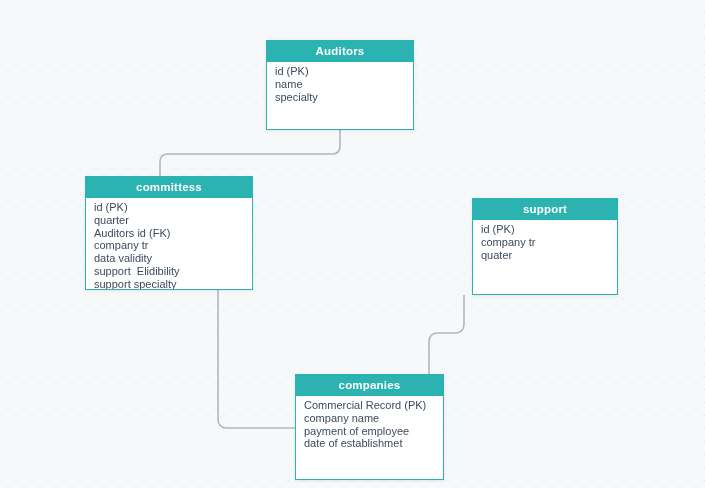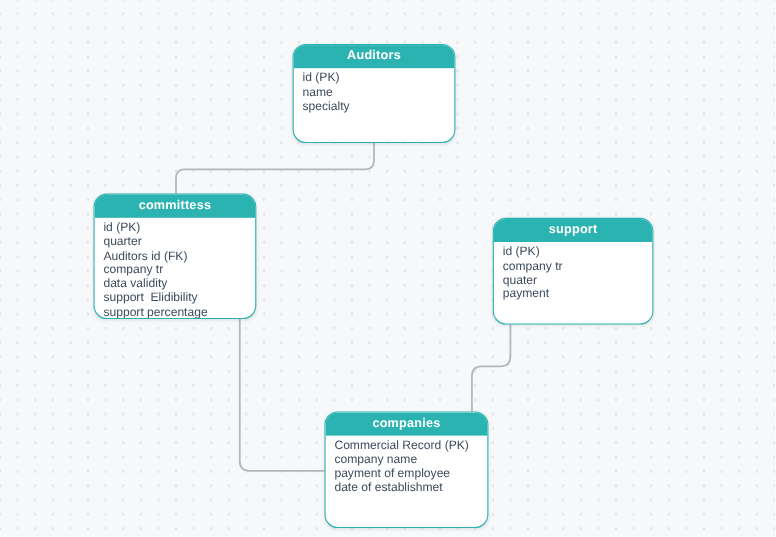--- a/index.html
+++ b/index.html
@@ -25,21 +25,21 @@
     position:absolute;left:0;top:0;width:705px;height:488px;
     color:var(--connector);
   }
   .connectors path{
     fill:none;stroke:currentColor;stroke-width:1.6;stroke-linecap:butt;
   }
   .table{
     position:absolute;
     background:#ffffff;
     border:1.5px solid var(--accent);
-    border-radius:12px;
+    border-radius:0;
     box-shadow:0 1px 3px rgba(40,60,70,.10);
     overflow:hidden;
   }
   .thead{
     background:var(--accent);
     color:var(--header-text);
     font-size:11.5px;
     font-weight:700;
     text-align:center;
     height:21px;
@@ -71,40 +71,39 @@
 
   <div class="table" style="left:266px;top:40px;width:148px;height:90px;">
     <div class="thead">Auditors</div>
     <ul class="tbody">
         <li>id (PK)</li>
         <li>name</li>
         <li>specialty</li>
       </ul>
   </div>
 
-  <div class="table" style="left:85px;top:176px;width:148px;height:114px;">
+  <div class="table" style="left:85px;top:176px;width:168px;height:114px;">
     <div class="thead">committess</div>
     <ul class="tbody">
         <li>id (PK)</li>
         <li>quarter</li>
         <li>Auditors id (FK)</li>
         <li>company tr</li>
         <li>data validity</li>
         <li>support  Elidibility</li>
-        <li>support percentage</li>
+        <li>support specialty</li>
       </ul>
   </div>
 
-  <div class="table" style="left:448px;top:198px;width:146px;height:97px;">
+  <div class="table" style="left:472px;top:198px;width:146px;height:97px;">
     <div class="thead">support</div>
     <ul class="tbody">
         <li>id (PK)</li>
         <li>company tr</li>
         <li>quater</li>
-        <li>payment</li>
       </ul>
   </div>
 
   <div class="table" style="left:295px;top:374px;width:149px;height:106px;">
     <div class="thead">companies</div>
     <ul class="tbody">
         <li>Commercial Record (PK)</li>
         <li>company name</li>
         <li>payment of employee</li>
         <li>date of establishmet</li>

